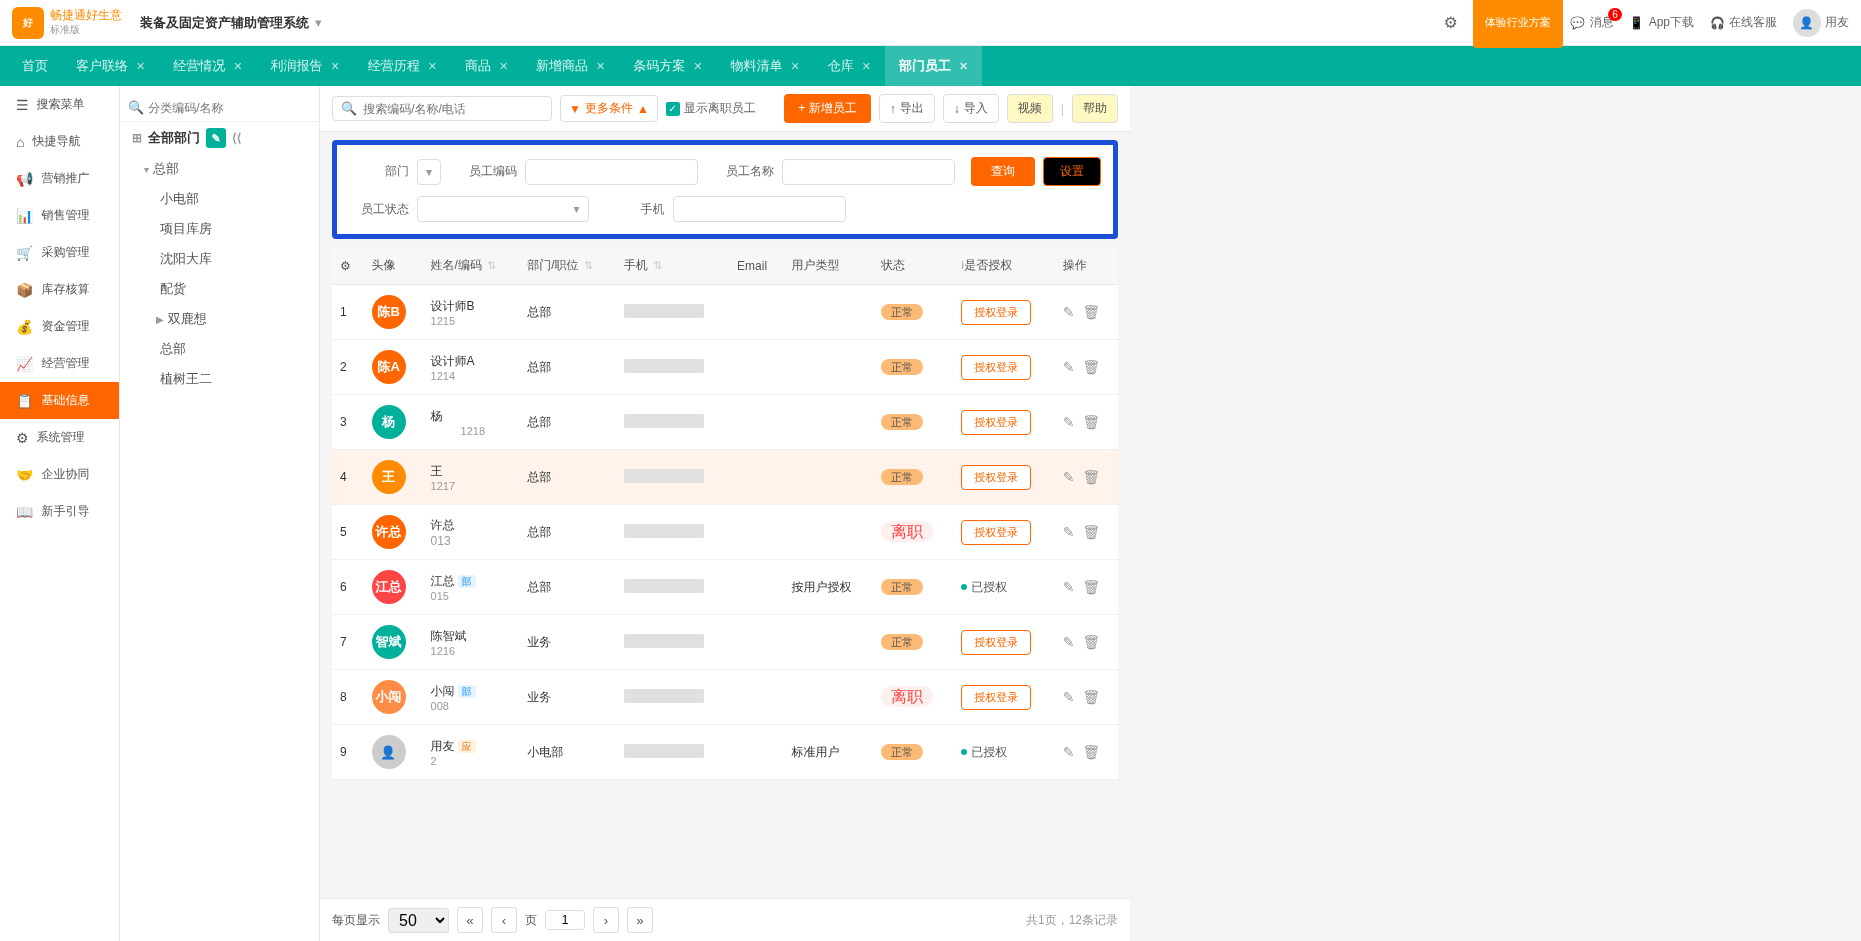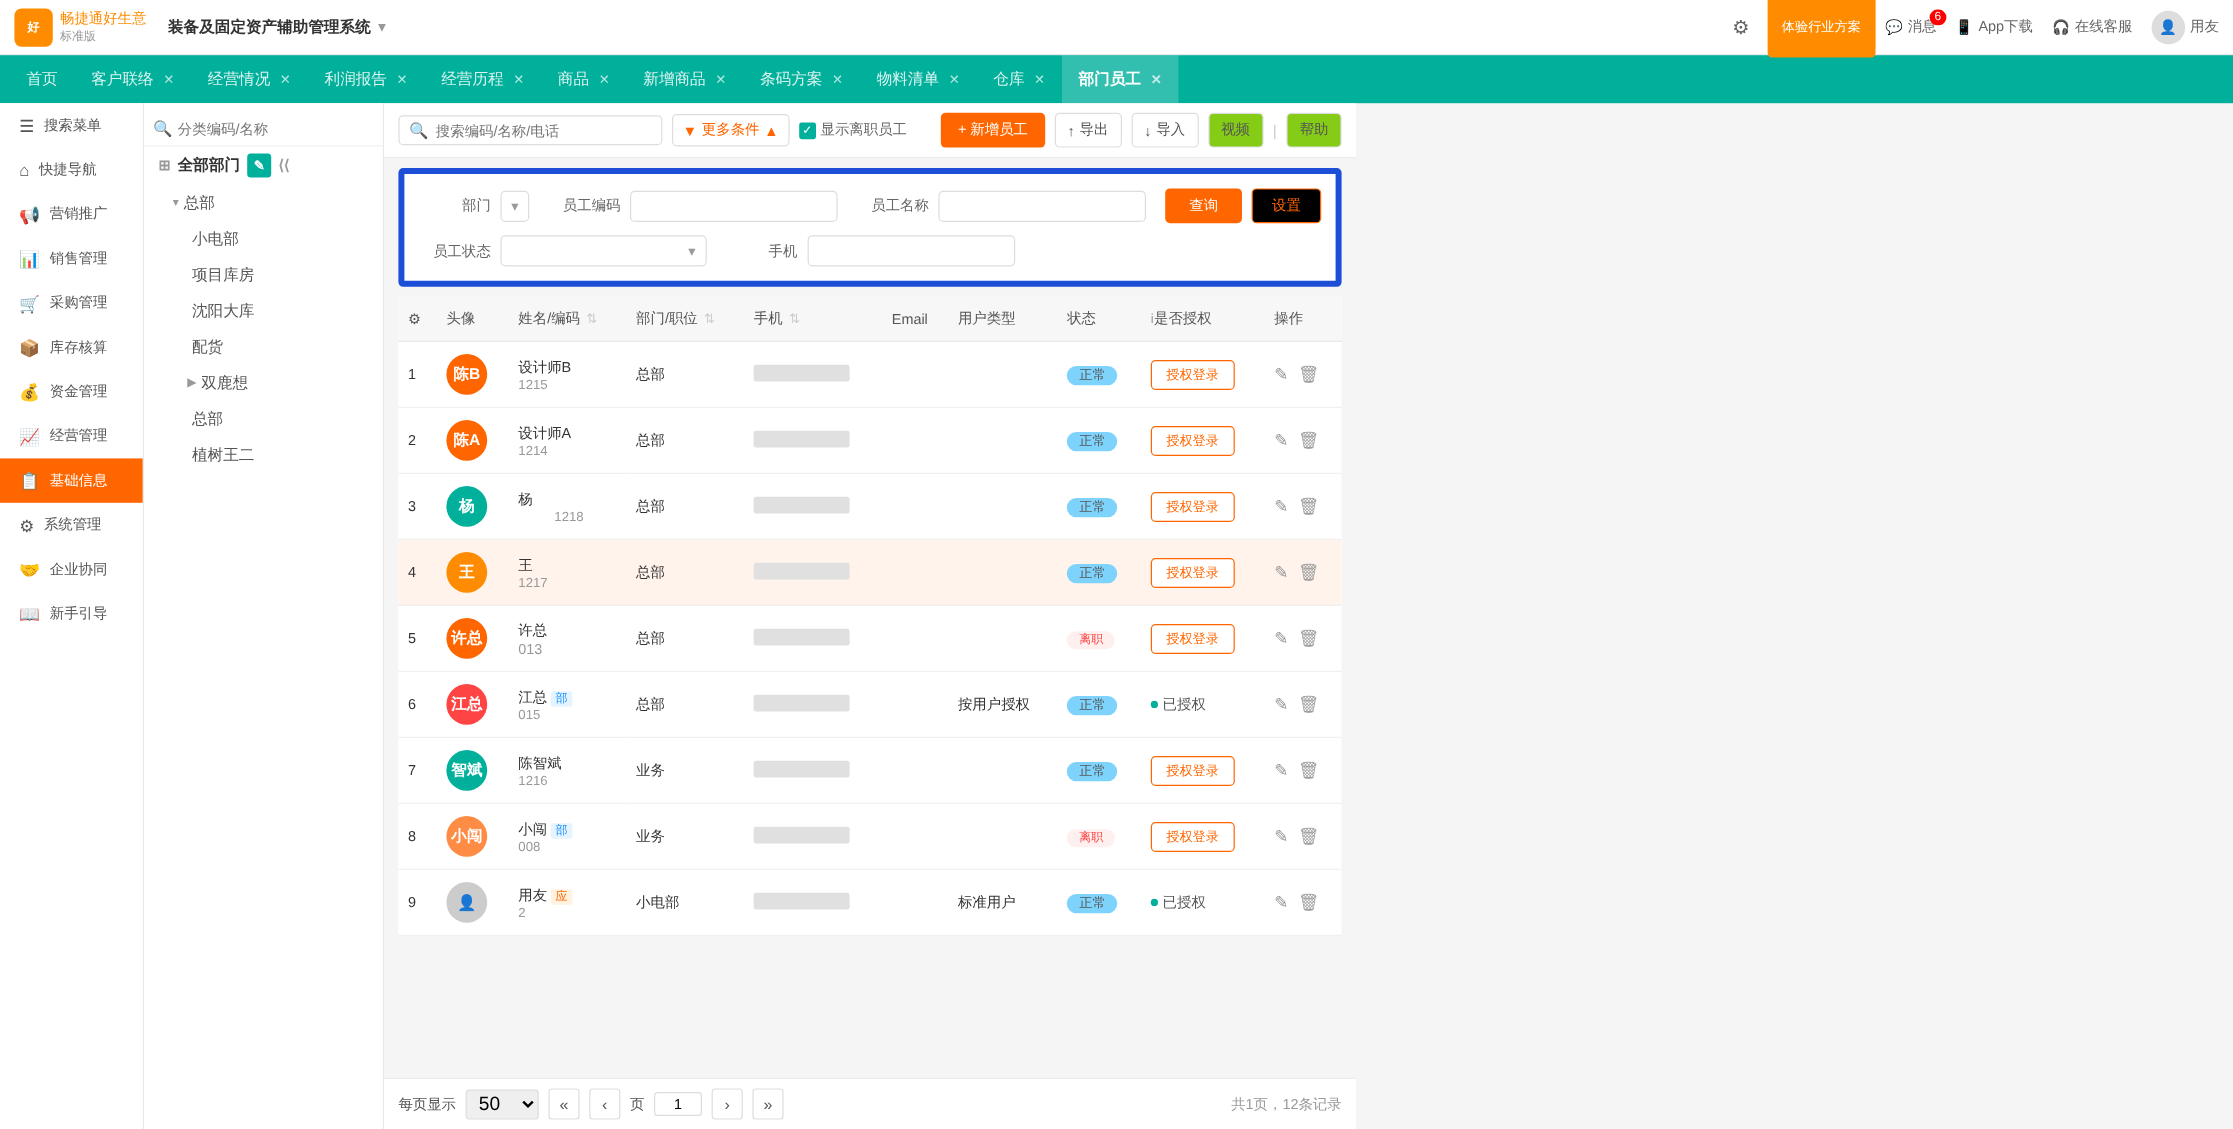--- a/index.html
+++ b/index.html
@@ -55,21 +55,21 @@
     .toolbar { padding: 8px 12px; background: #fff; border-bottom: 1px solid #e8e8e8; display: flex; align-items: center; gap: 8px; }
     .search-box { display: flex; align-items: center; border: 1px solid #ddd; border-radius: 4px; padding: 4px 8px; gap: 6px; width: 220px; }
     .search-box input { border: none; outline: none; font-size: 12px; width: 100%; background: transparent; }
     .search-icon { color: #999; font-size: 13px; }
     .more-filter { display: flex; align-items: center; gap: 4px; color: #ff6600; cursor: pointer; font-size: 12px; border: 1px solid #ddd; padding: 4px 8px; border-radius: 4px; }
     .show-resigned { display: flex; align-items: center; gap: 4px; color: #666; font-size: 12px; cursor: pointer; }
     .checkbox-icon { width: 14px; height: 14px; background: #00b09b; border-radius: 2px; display: flex; align-items: center; justify-content: center; color: white; font-size: 10px; }
     .toolbar-right { margin-left: auto; display: flex; align-items: center; gap: 8px; }
     .btn-add { background: #ff6600; color: white; border: none; padding: 6px 14px; border-radius: 4px; cursor: pointer; font-size: 12px; display: flex; align-items: center; gap: 4px; }
     .btn-export { border: 1px solid #ddd; background: white; padding: 5px 10px; border-radius: 4px; cursor: pointer; font-size: 12px; display: flex; align-items: center; gap: 4px; color: #555; }
-    .btn-view { border: 1px solid #ddd; background: #84cc16; padding: 5px 10px; border-radius: 4px; cursor: pointer; font-size: 12px; color: #555; }
+    .btn-view { border: 1px solid #ddd; background: #fef9c3; padding: 5px 10px; border-radius: 4px; cursor: pointer; font-size: 12px; color: #555; }
 
     
     .filter-area { background: #fff; border: 5px solid #1d4ed8; margin: 8px 12px; padding: 12px; border-radius: 4px; }
     .filter-row { display: flex; align-items: center; gap: 16px; margin-bottom: 10px; }
     .filter-row:last-child { margin-bottom: 0; }
     .filter-item { display: flex; align-items: center; gap: 8px; flex: 1; }
     .filter-label { color: #666; font-size: 12px; white-space: nowrap; min-width: 60px; text-align: right; }
     .filter-select { flex: 1; max-width: 300px; border: 1px solid #ddd; border-radius: 4px; padding: 5px 8px; font-size: 12px; display: flex; align-items: center; justify-content: space-between; cursor: pointer; color: #999; }
     .filter-input { flex: 1; max-width: 280px; border: 1px solid #ddd; border-radius: 4px; padding: 5px 8px; font-size: 12px; outline: none; }
     .filter-actions { display: flex; gap: 8px; justify-content: flex-end; align-items: center; }
@@ -77,22 +77,22 @@
     .btn-set { background: #000000; color: #ff6600; border: 1px solid #ff6600; padding: 5px 16px; border-radius: 4px; cursor: pointer; font-size: 12px; }
 
     
     .table-container { flex: 1; overflow-y: auto; padding: 0 12px 8px; }
     table { width: 100%; border-collapse: collapse; background: white; font-size: 12px; }
     thead tr { background: #f7f7f7; }
     th { padding: 10px 8px; text-align: left; color: #555; font-weight: normal; border-bottom: 1px solid #e8e8e8; white-space: nowrap; }
     td { padding: 10px 8px; border-bottom: 1px solid #f0f0f0; vertical-align: middle; }
     tr.highlighted { background: #fff3ec; }
     .avatar-circle { width: 34px; height: 34px; border-radius: 50%; display: flex; align-items: center; justify-content: center; color: white; font-size: 13px; font-weight: bold; flex-shrink: 0; }
-    .status-normal { background: #7dd3fc; color: #555; padding: 2px 10px; border-radius: 10px; font-size: 11px; }
-    .status-resigned { background: #fff0f0; color: #f44; padding: 2px 10px; border-radius: 10px; font-size: 10px; }
+    .status-normal { background: #fdba74; color: #555; padding: 2px 10px; border-radius: 10px; font-size: 11px; }
+    .status-resigned { background: #fff0f0; color: #f44; padding: 2px 10px; border-radius: 10px; font-size: 16px; }
     .btn-auth { border: 1px solid #ff6600; color: #ff6600; background: white; padding: 4px 12px; border-radius: 4px; font-size: 11px; cursor: pointer; white-space: nowrap; }
     .authorized { color: #555; font-size: 12px; display: flex; align-items: center; gap: 4px; }
     .dot-green { width: 6px; height: 6px; background: #00b09b; border-radius: 50%; display: inline-block; }
     .op-icons { display: flex; align-items: center; gap: 8px; }
     .op-icon { color: #999; cursor: pointer; font-size: 14px; }
     .tag-blue { background: #e6f4ff; color: #1890ff; padding: 1px 4px; border-radius: 2px; font-size: 10px; margin-left: 3px; }
     .tag-orange { background: #fff3e0; color: #ff6600; padding: 1px 4px; border-radius: 2px; font-size: 10px; margin-left: 3px; }
     .phone-blur { display: inline-block; width: 80px; height: 14px; background: #e0e0e0; border-radius: 2px; }
     .sort-icon { color: #ccc; font-size: 11px; margin-left: 2px; }
     .info-icon { color: #999; font-size: 11px; }

